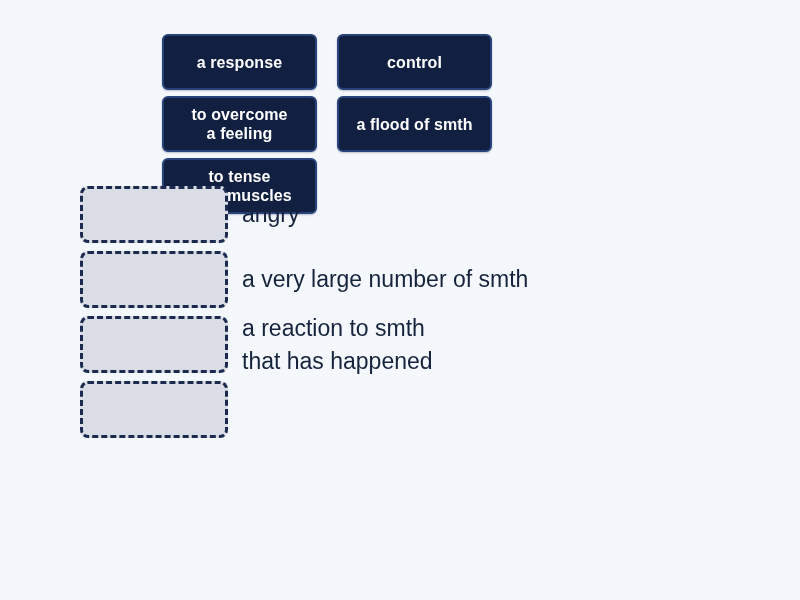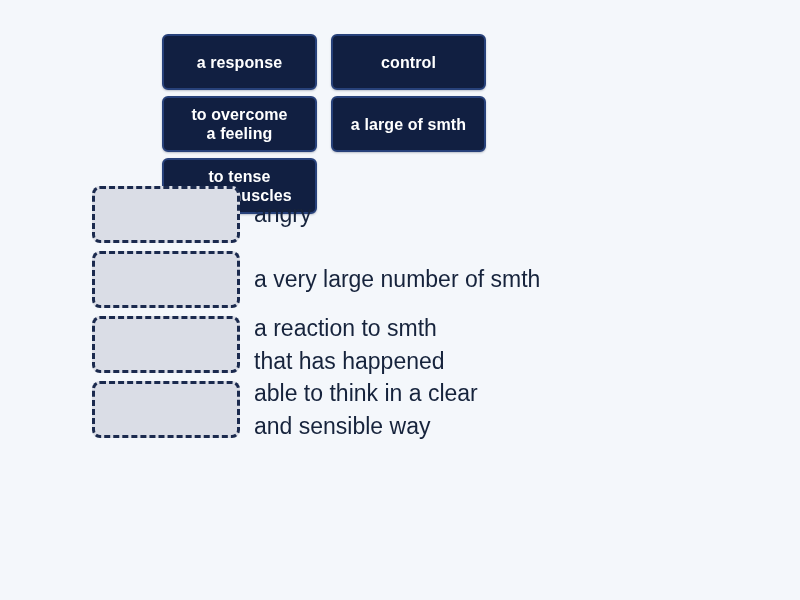--- a/index.html
+++ b/index.html
@@ -23,21 +23,21 @@
   }
 
   
   #tile-tray {
     position: absolute;
     left: 162px;
     top: 34px;
     width: 478px;
     display: flex;
     flex-wrap: wrap;
-    gap: 6px 14px;
+    gap: 6px 20px;
   }
 
   .word-tile {
     box-sizing: border-box;
     width: 155px;
     height: 56px;
     background: #111f41;
     border: 2px solid #27417a;
     border-radius: 6px;
     color: #ffffff;
@@ -51,21 +51,21 @@
     letter-spacing: 0.1px;
     cursor: grab;
     user-select: none;
     box-shadow: 0 1px 2px rgba(17,31,65,0.25);
     white-space: pre-line;
   }
 
   
   #definition-list {
     position: absolute;
-    left: 92px;
+    left: 80px;
     top: 186px;
     width: 700px;
   }
 
   .definition-row {
     display: flex;
     align-items: center;
     height: 57px;
     margin-bottom: 8px;
   }
@@ -93,21 +93,21 @@
 </head>
 <body>
 
 <div id="activity-board">
 
   <div id="tile-tray">
     <div class="word-tile">a response</div>
     <div class="word-tile">control</div>
     <div class="word-tile">to overcome
 a feeling</div>
-    <div class="word-tile">a large of smth</div>
+    <div class="word-tile">a flood of smth</div>
     <div class="word-tile">to tense
 tight muscles</div>
   </div>
 
   <div id="definition-list">
 
     <div class="definition-row">
       <div class="drop-zone"></div>
       <div class="definition-text">angry</div>
     </div>
@@ -120,18 +120,16 @@
 
     <div class="definition-row">
       <div class="drop-zone"></div>
       <div class="definition-text">a reaction to smth
 that has happened</div>
     </div>
 
 
     <div class="definition-row">
       <div class="drop-zone"></div>
-      <div class="definition-text">able to think in a clear
-and sensible way</div>
     </div>
 
   </div>
 </div>
 
 </body></html>

